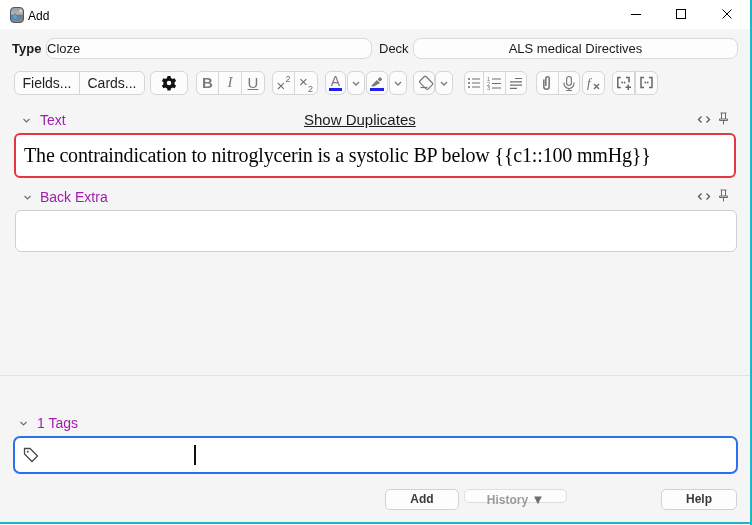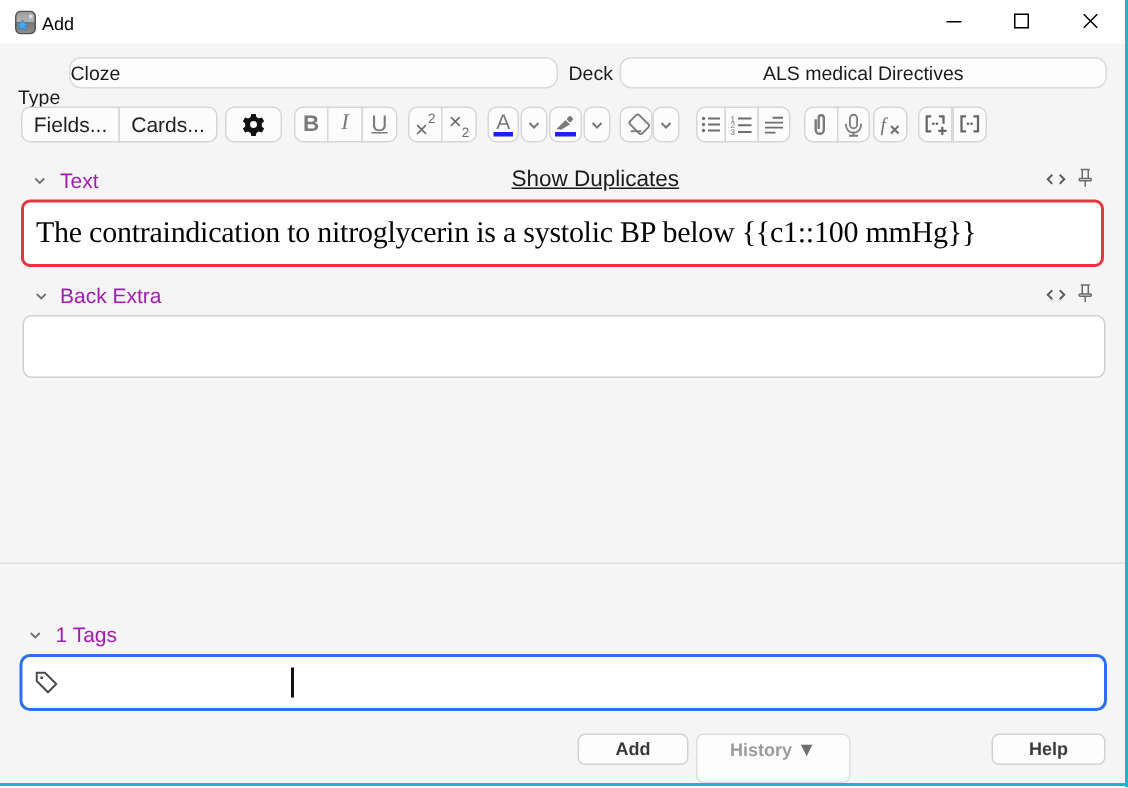--- a/index.html
+++ b/index.html
@@ -40,21 +40,21 @@
   <div class="abs" style="left:631px; top:14px; width:10px; height:1px; background:#000;"></div>
   <div class="abs" style="left:676px; top:9px; width:10px; height:10px; border:1px solid #000;"></div>
   <div class="abs" style="left:722px; top:9px; width:10px; height:10px;">
     <svg width="10" height="10" viewBox="0 0 10 10">
         <path d="M0.5 0.5 L9.5 9.5 M9.5 0.5 L0.5 9.5" stroke="#000" stroke-width="1"></path>
       </svg>
   </div>
 
   <div id="main"></div>
 
-  <div class="abs lbl" style="left:12px; top:57px;">Type</div>
+  <div class="abs lbl" style="left:12px; top:41px;font-weight:bold;">Type</div>
   <div class="btn" style="left:46px; top:38px; width:326px; height:21px; text-align:left; font-size:13px; color:#1b1b1b; line-height:19px;">Cloze</div>
   <div class="abs lbl" style="left:379px; top:41px;">Deck</div>
   <div class="btn" style="left:413px; top:38px; width:325px; height:21px; text-align:center; font-size:13px; color:#1b1b1b; line-height:19px;">ALS medical Directives</div>
 
   <div class="tbtn" style="left:14px; width:66px; border-radius:6px 0 0 6px; text-align:center; line-height:22px; font-size:14px; color:#1f1f1f;">Fields...</div>
   <div class="tbtn" style="left:79px; width:66px; border-radius:0 6px 6px 0; text-align:center; line-height:22px; font-size:14px; color:#1f1f1f;">Cards...</div>
   <div class="tbtn" style="left:150px; width:38px;">
     <svg width="36" height="22" viewBox="0 0 36 22">
         <g transform="translate(18,11)">
       <path fill="#111" d="M-1.5,-7 h3 l0.4,2 a5.2,5.2 0 0 1 1.7,1 l2,-0.7 l1.5,2.6 l-1.6,1.4 a5.2,5.2 0 0 1 0,2 l1.6,1.4 l-1.5,2.6 l-2,-0.7 a5.2,5.2 0 0 1 -1.7,1 l-0.4,2 h-3 l-0.4,-2 a5.2,5.2 0 0 1 -1.7,-1 l-2,0.7 l-1.5,-2.6 l1.6,-1.4 a5.2,5.2 0 0 1 0,-2 l-1.6,-1.4 l1.5,-2.6 l2,0.7 a5.2,5.2 0 0 1 1.7,-1 Z M0,-2.3 a2.3,2.3 0 1 0 0,4.6 a2.3,2.3 0 1 0 0,-4.6 Z"></path>
@@ -152,21 +152,21 @@
         <circle cx="11.7" cy="10.5" r="0.9" fill="#666"></circle>
     </svg>
   </div>
 
   <div class="abs" style="left:22px; top:116px;">
     <svg width="9" height="9" viewBox="0 0 9 9">
         <path d="M1.5 3 L4.5 6 L7.5 3" fill="none" stroke="#707070" stroke-width="1.2"></path>
       </svg>
   </div>
   <div class="abs flabel" style="left:40px; top:112px;">Text</div>
-  <div class="abs" style="left:341px; top:111px; font-size:15px; color:#1b1b1b; text-decoration:underline;">Show Duplicates</div>
+  <div class="abs" style="left:304px; top:111px; font-size:15px; color:#1b1b1b; text-decoration:underline;">Show Duplicates</div>
   <div class="abs" style="left:697px; top:192px0;"></div>
   <div class="abs" style="left:697px; top:114px;">
     <svg width="14" height="12" viewBox="0 0 14 12">
         <path d="M4.5 2.5 L1.5 5.5 L4.5 8.5 M9.5 2.5 L12.5 5.5 L9.5 8.5" fill="none" stroke="#5a5a5a" stroke-width="1.3"></path>
       </svg>
   </div>
   <div class="abs" style="left:718px; top:112px;">
     <svg width="11" height="14" viewBox="0 0 11 14">
       <path d="M2.5 1 H8.5 M3.5 1 V7 M7.5 1 V7 M1.5 7 H9.5 M1.5 7 V8.5 M9.5 7 V8.5 M1.5 8.5 H9.5 M5.5 8.5 V12.5" fill="none" stroke="#6a6a6a" stroke-width="1"></path>
     </svg>
@@ -205,18 +205,18 @@
   <div class="abs" style="left:13px; top:436px; width:725px; height:38px; background:#fff; border:2px solid #2e6ff2; border-radius:7px;"></div>
   <div class="abs" style="left:23px; top:447px;">
     <svg width="16" height="16" viewBox="0 0 16 16">
       <path d="M1.5 1.5 H7 L14.5 9 L9 14.5 L1.5 7 Z" fill="none" stroke="#4a4a4a" stroke-width="1.3"></path>
       <circle cx="4.8" cy="4.8" r="1" fill="#4a4a4a"></circle>
     </svg>
   </div>
   <div class="abs" style="left:194px; top:445px; width:1.5px; height:20px; background:#111;"></div>
 
   <div class="btn" style="left:385px; top:489px; width:74px; height:21px; border-radius:5px; text-align:center; font-size:12px; font-weight:bold; color:#3a3a3a; line-height:19px; border-color:#d2d2d2;">Add</div>
-  <div class="btn" style="left:464px; top:489px; width:103px; height:33px; border-radius:5px; text-align:center; font-size:12px; font-weight:bold; color:#9b9b9b; line-height:19px; border-color:#dedede;">History <span style="font-size:13px; color:#6e6e6e;">▼</span></div>
+  <div class="btn" style="left:464px; top:489px; width:103px; height:14px; border-radius:5px; text-align:center; font-size:12px; font-weight:bold; color:#9b9b9b; line-height:19px; border-color:#dedede;">History <span style="font-size:13px; color:#6e6e6e;">▼</span></div>
   <div class="btn" style="left:661px; top:489px; width:76px; height:21px; border-radius:5px; text-align:center; font-size:12px; font-weight:bold; color:#3a3a3a; line-height:19px; border-color:#d2d2d2;">Help</div>
 
   <div id="tealR"></div>
   <div id="tealB"></div>
 </div>
 
 </body></html>

